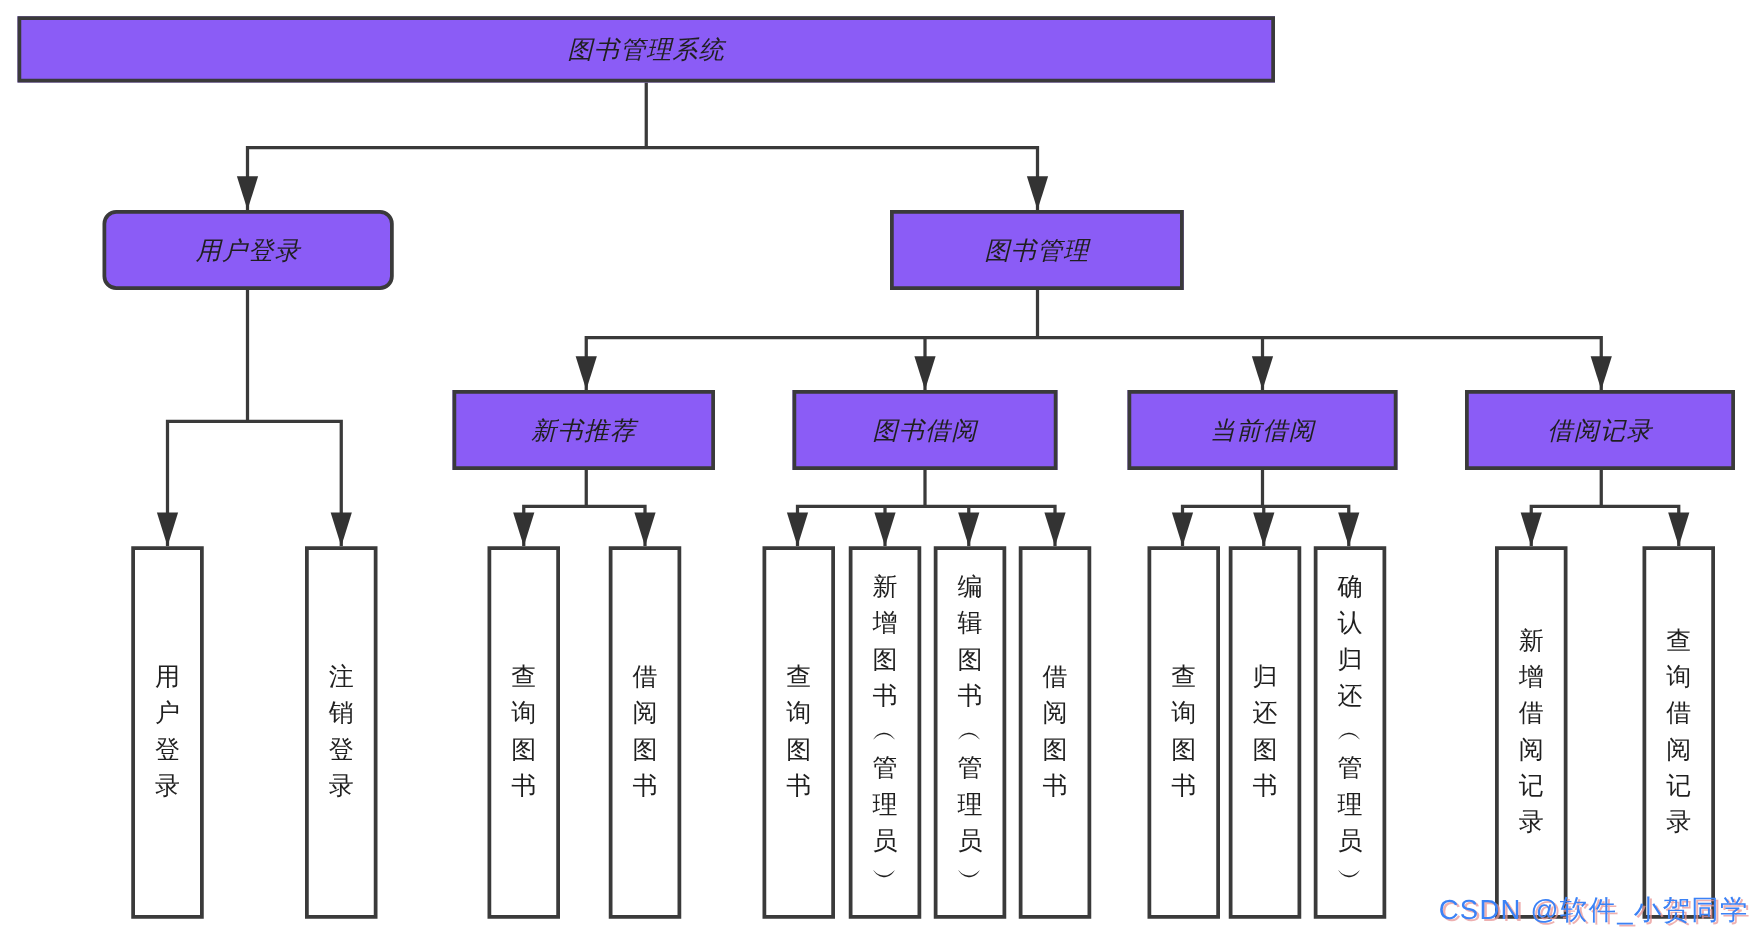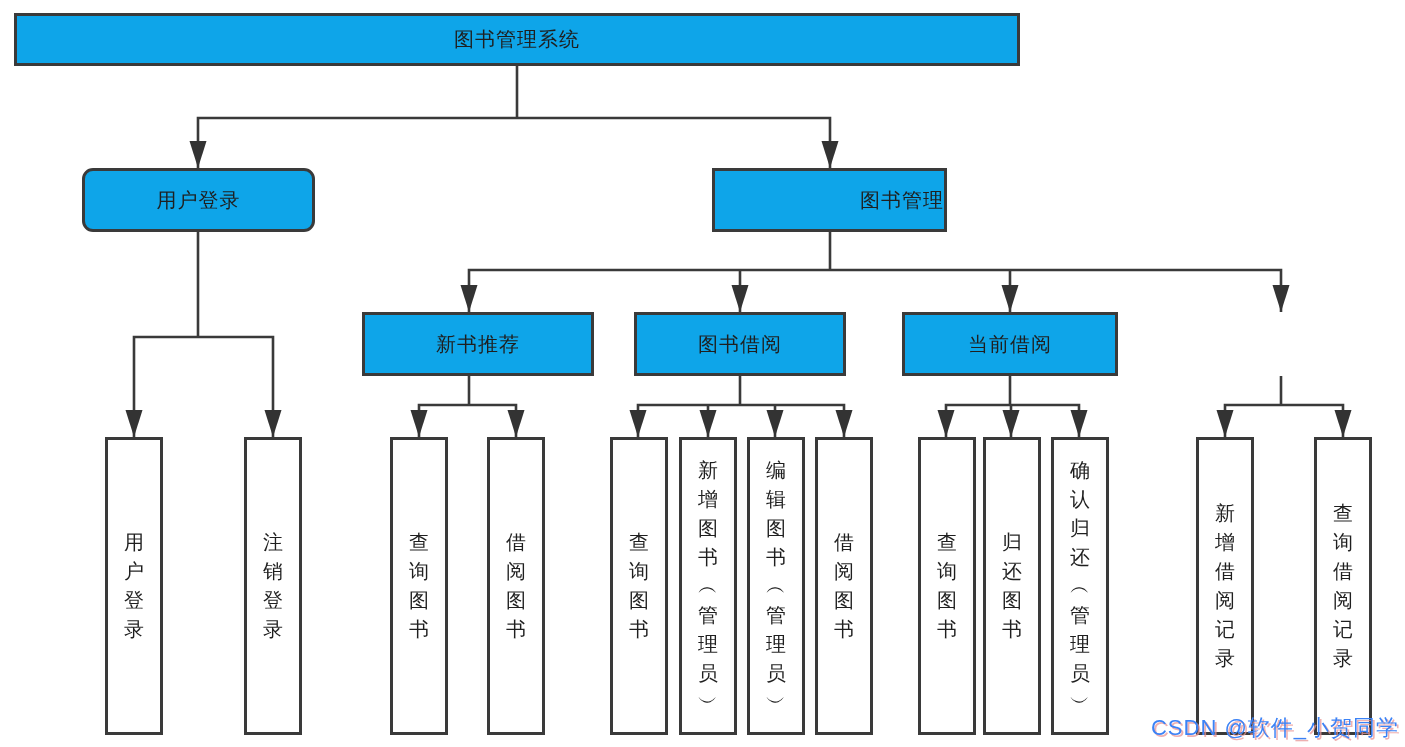--- a/index.html
+++ b/index.html
@@ -18,27 +18,28 @@
   svg.wires{
     position:absolute;
     left:0;top:0;
     width:1405px;height:747px;
     pointer-events:none;
   }
   .node{
     position:absolute;
     box-sizing:border-box;
     border:3px solid var(--line);
-    background:#0ea5e9;
+    background:#8b5cf6;
     display:flex;
     align-items:center;
     justify-content:center;
     color:var(--text);
     font-size:20px;
     letter-spacing:1px;
+    font-style:italic;
   }
   .leaf{
     position:absolute;
     box-sizing:border-box;
     border:3px solid var(--line);
     background:#ffffff;
     display:flex;
     flex-direction:column;
     align-items:center;
     justify-content:center;
@@ -125,32 +126,35 @@
     </g>
   </svg>
 
   <div class="node" style="left:14px;top:13px;width:1006px;height:53px;">
     <span>图书管理系统</span>
   </div>
 
   <div class="node" style="left:82px;top:168px;width:233px;height:64px;border-radius:11px;">
     <span>用户登录</span>
   </div>
-  <div class="node" style="left:712px;top:168px;width:235px;height:64px;justify-content:flex-end;">
+  <div class="node" style="left:712px;top:168px;width:235px;height:64px;">
     <span>图书管理</span>
   </div>
 
-  <div class="node" style="left:362px;top:312px;width:232px;height:64px;">
+  <div class="node" style="left:362px;top:312px;width:210px;height:64px;">
     <span>新书推荐</span>
   </div>
   <div class="node" style="left:634px;top:312px;width:212px;height:64px;">
     <span>图书借阅</span>
   </div>
   <div class="node" style="left:902px;top:312px;width:216px;height:64px;text-align:center;">
     <span>当前借阅</span>
+  </div>
+  <div class="node" style="left:1172px;top:312px;width:216px;height:64px;">
+    <span>借阅记录</span>
   </div>
 
   <div class="leaf" style="left:105px;">
       <span class="vchar">用</span>
       <span class="vchar">户</span>
       <span class="vchar">登</span>
       <span class="vchar">录</span>
     </div>
   <div class="leaf" style="left:244px;">
       <span class="vchar">注</span>

